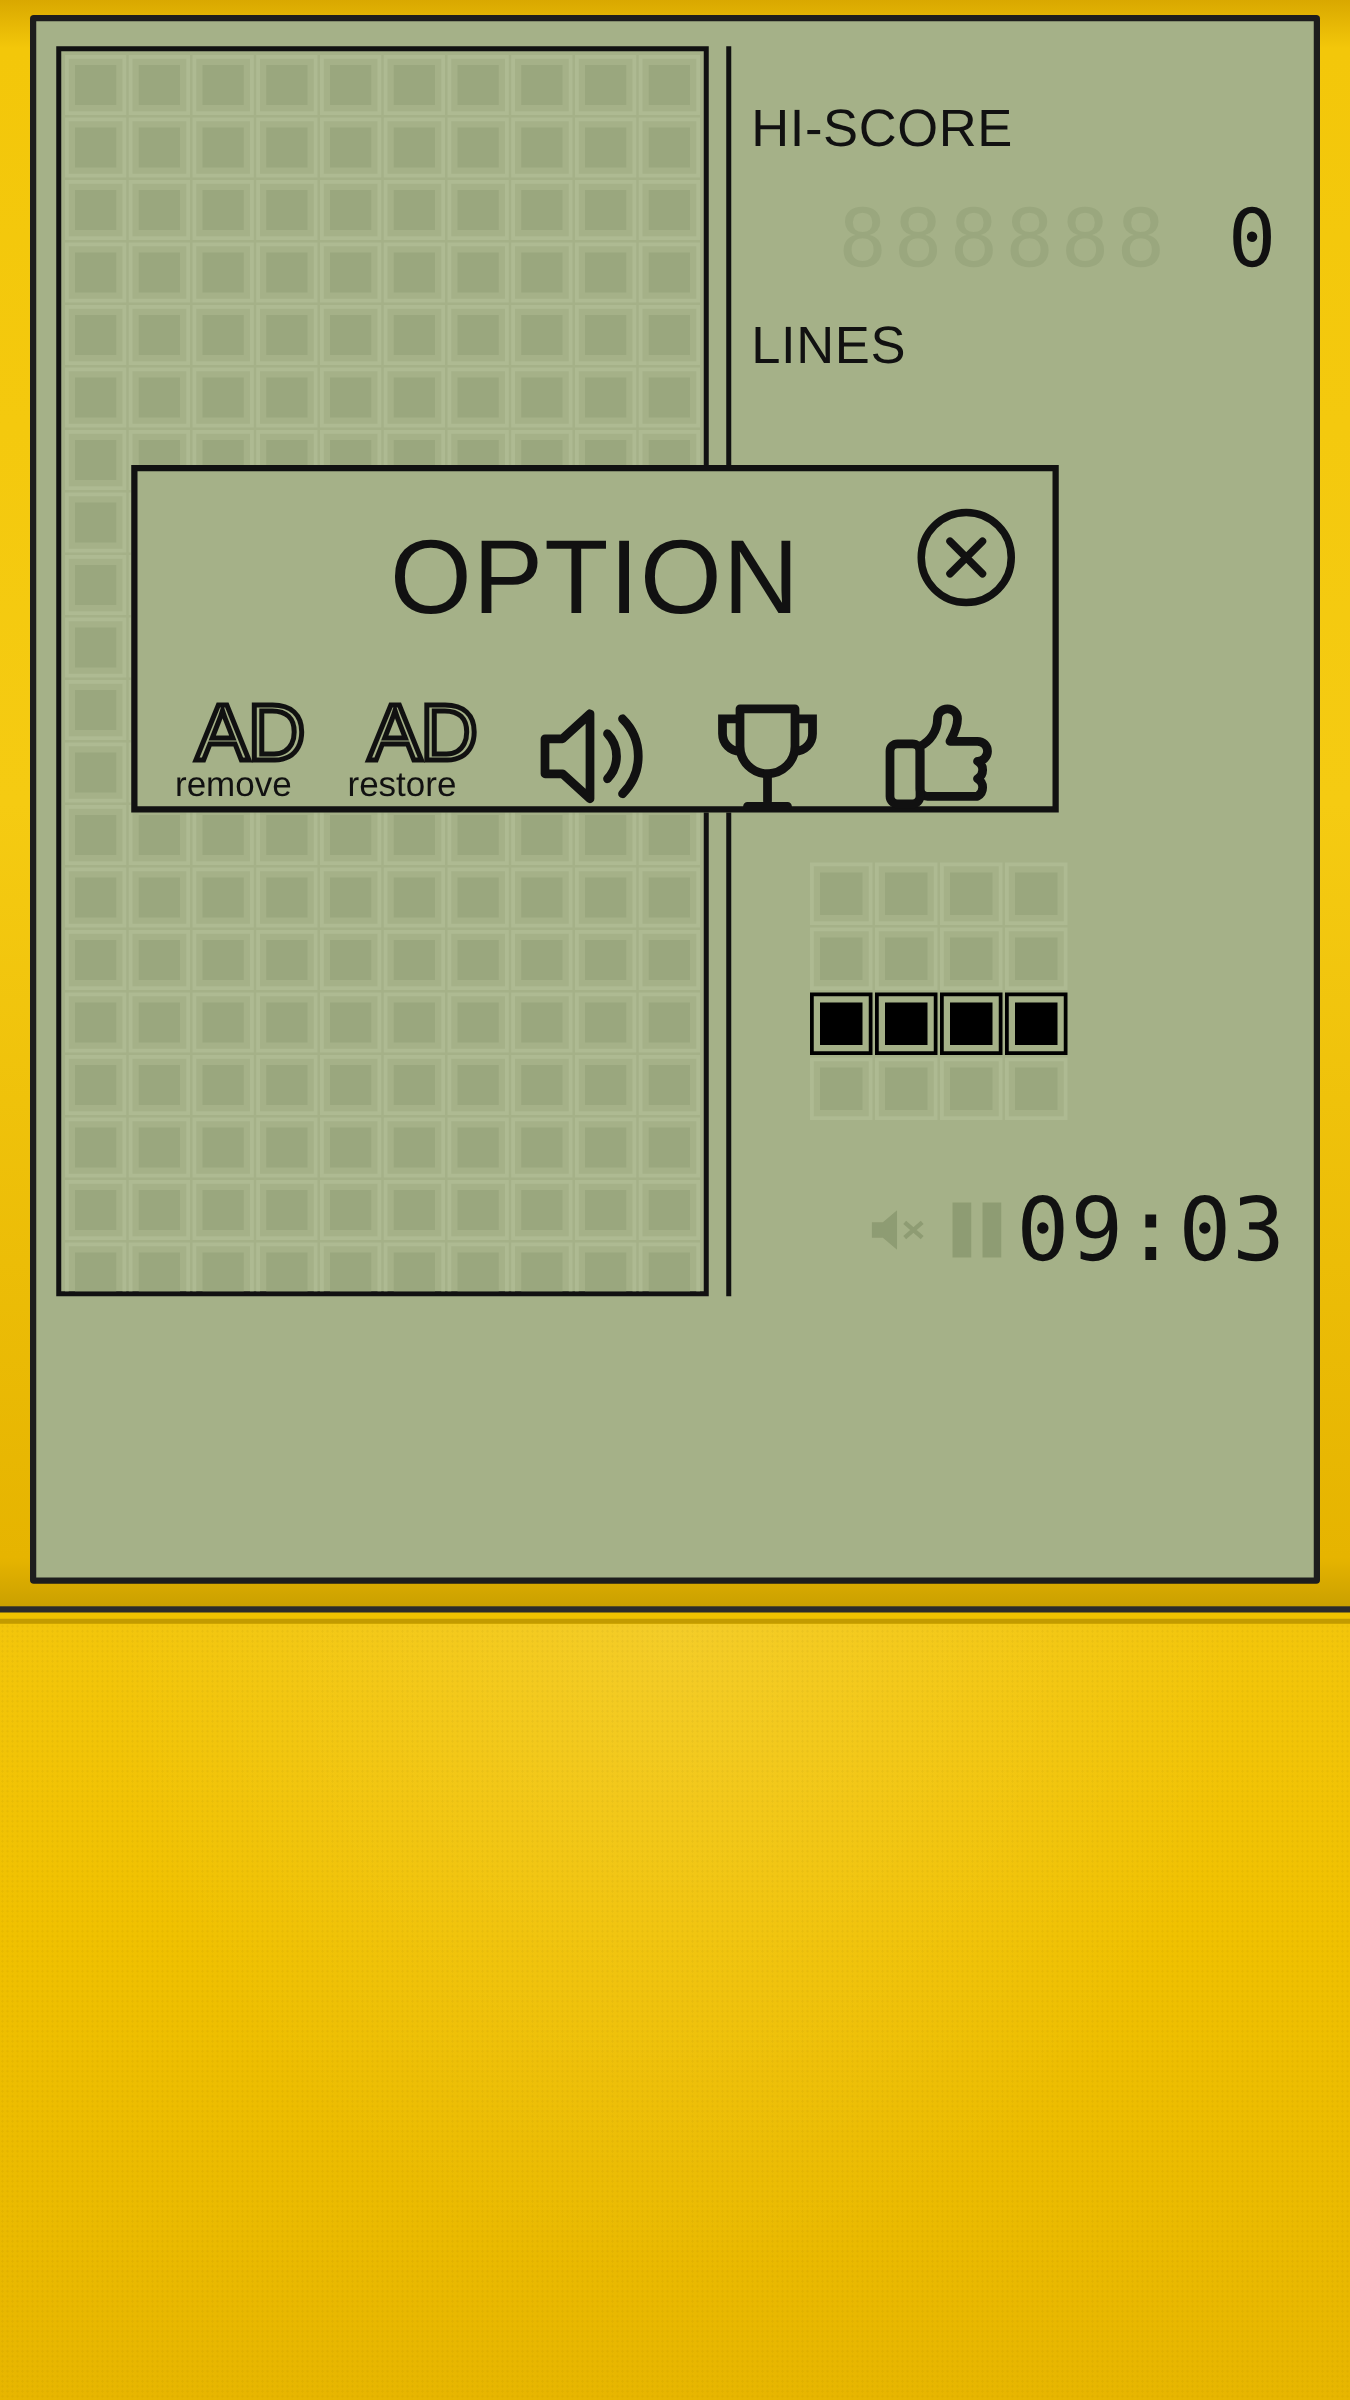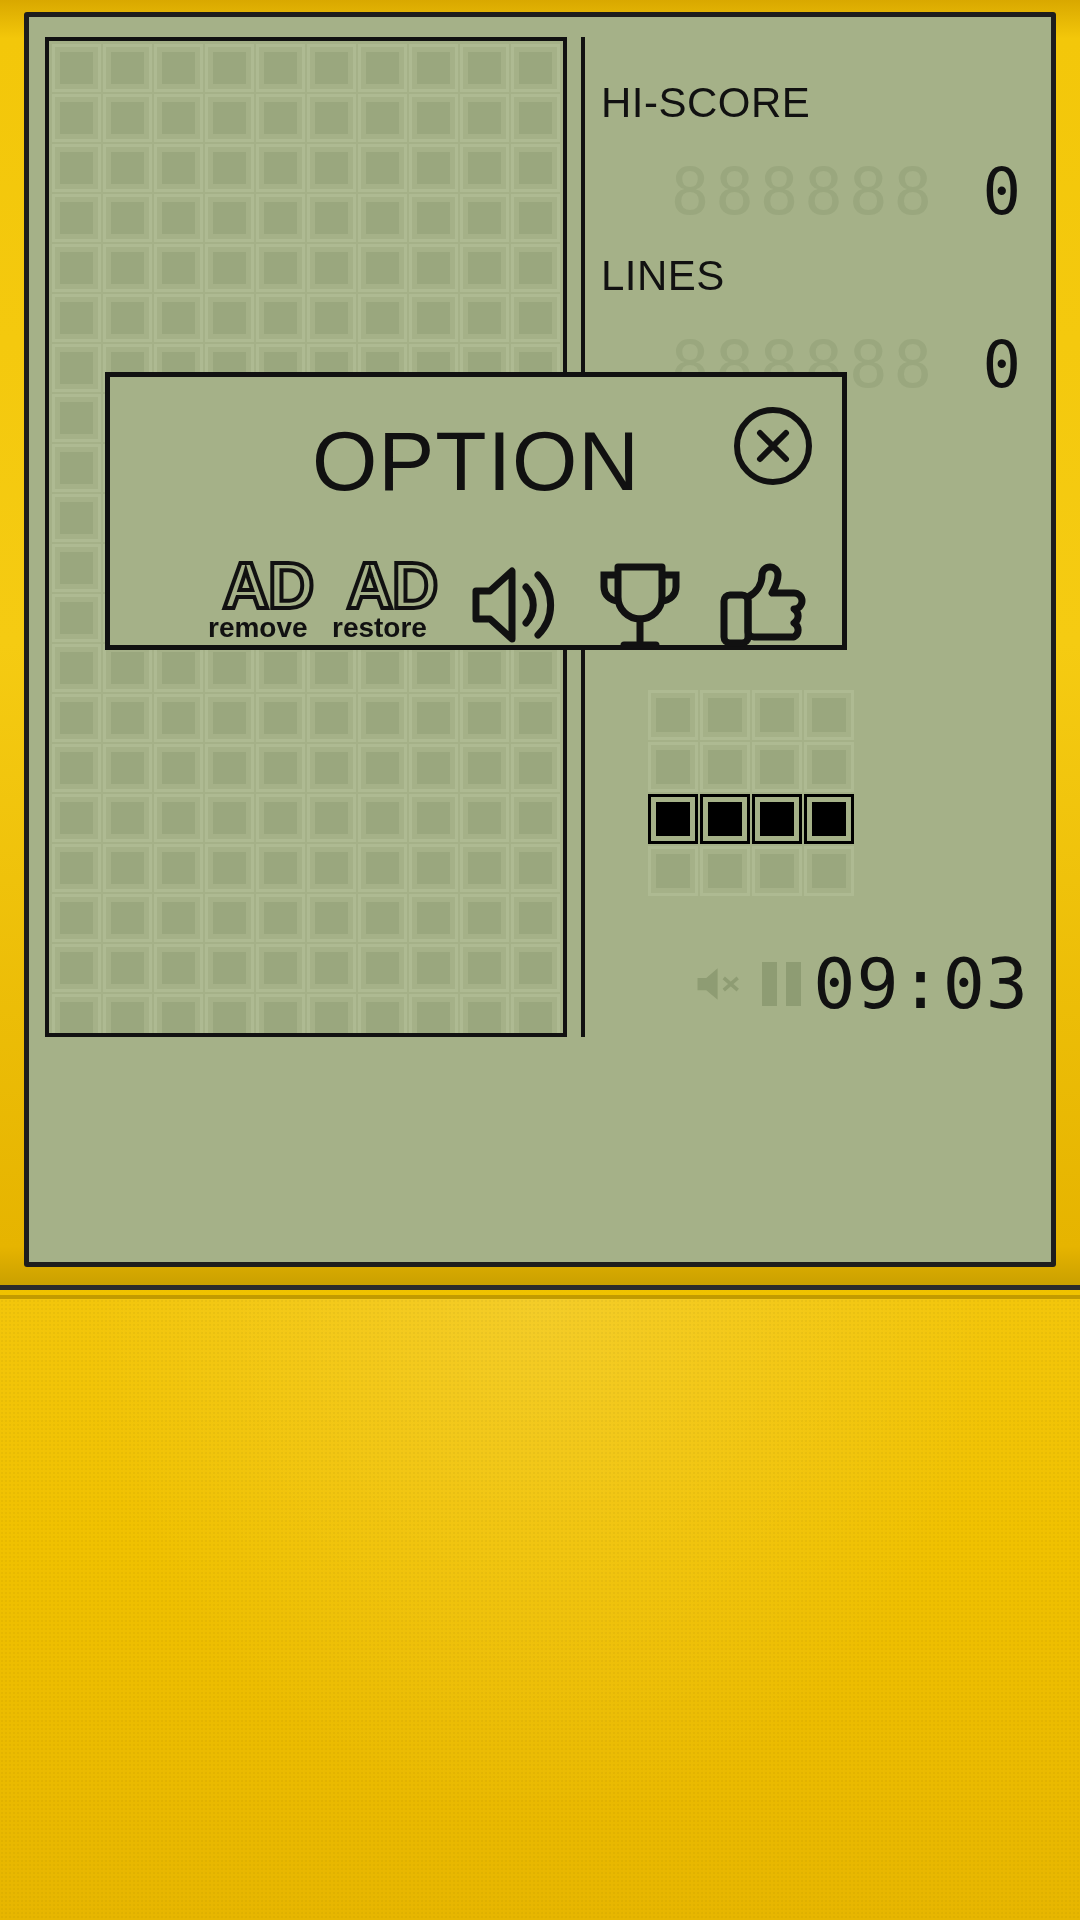--- a/index.html
+++ b/index.html
@@ -93,21 +93,21 @@
     text-align: right;
     padding-right: 8px;
     height: 76px;
     position: relative;
   }
   .seg-ghost { color: #9aa77e; }
   .seg-on { color: #111; }
 
   .row-hiscore { position: absolute; top: 42px; left: 0; right: 0; }
   .row-hiscore .seven-seg { margin-top: 28px; }
-  .row-lines { position: absolute; top: 215px; left: 0; right: 0; }
+  .row-lines { position: absolute; top: 215px; left: 0; right: 12px; }
   .row-lines .seven-seg { margin-top: 28px; }
 
   
   .preview {
     position: absolute;
     left: 52px; top: 652px;
     display: grid;
     grid-template-columns: repeat(4, 52px);
     grid-auto-rows: 52px;
   }
@@ -149,22 +149,22 @@
     font-weight: 400;
   }
   .dialog-close {
     position: absolute;
     right: 28px; top: 28px;
     width: 82px; height: 82px;
     cursor: pointer;
   }
   .opt-row {
     position: absolute;
-    left: 28px; right: 16px; top: 180px;
-    display: flex; justify-content: flex-end; align-items: flex-start; font-weight: bold;
+    left: 28px; right: 28px; top: 180px;
+    display: flex; justify-content: space-between; align-items: flex-start;
   }
   .opt-item {
     width: 124px;
     display: flex; flex-direction: column; align-items: center;
     cursor: pointer;
   }
   .opt-ad {
     font-size: 64px; line-height: .92; color: #111;
     letter-spacing: -1px;
     font-family: "Liberation Sans", sans-serif;
@@ -418,23 +418,20 @@
 
           <div class="row-hiscore">
             <div class="side-label">HI-SCORE</div>
             <div class="seven-seg">
               <span class="seg-ghost">888888</span>
             <span class="seg-on">0</span></div>
           </div>
 
           <div class="row-lines">
             <div class="side-label">LINES</div>
-            <div class="seven-seg">
-              <span class="seg-ghost">888888</span>
-            <span class="seg-on">0</span></div>
           </div>
 
           <div class="preview" id="preview-grid">
               <div class="cell"></div>
               <div class="cell"></div>
               <div class="cell"></div>
               <div class="cell"></div>
               <div class="cell"></div>
               <div class="cell"></div>
               <div class="cell"></div>

